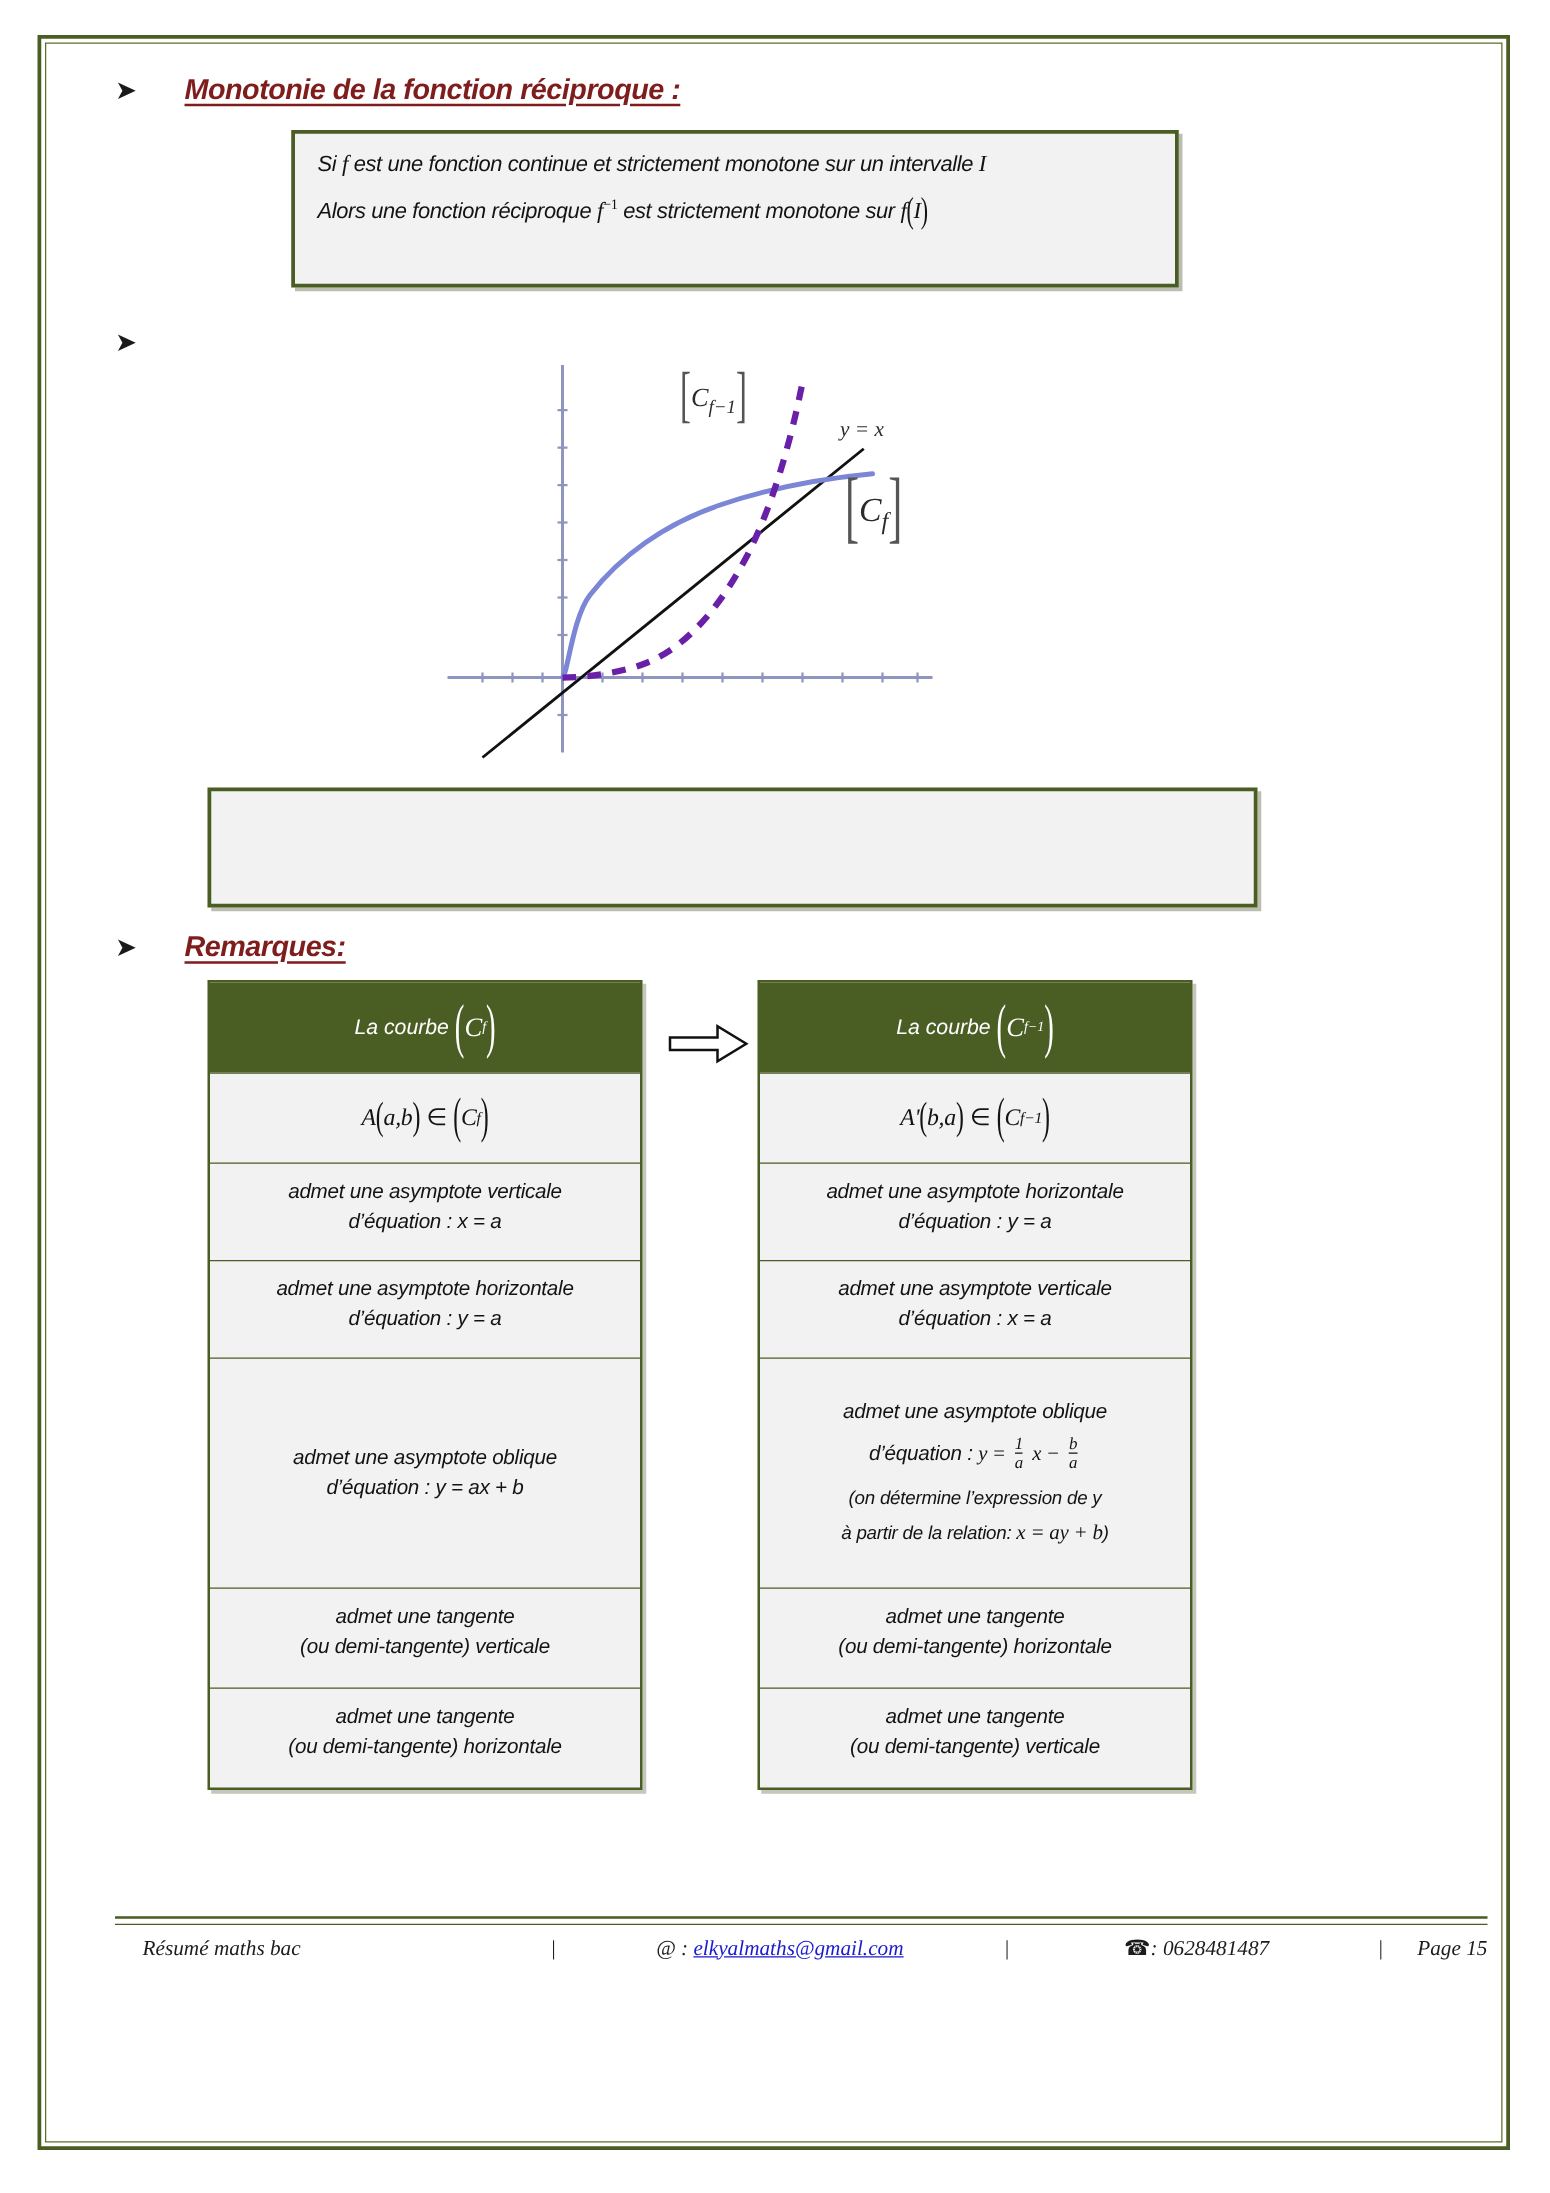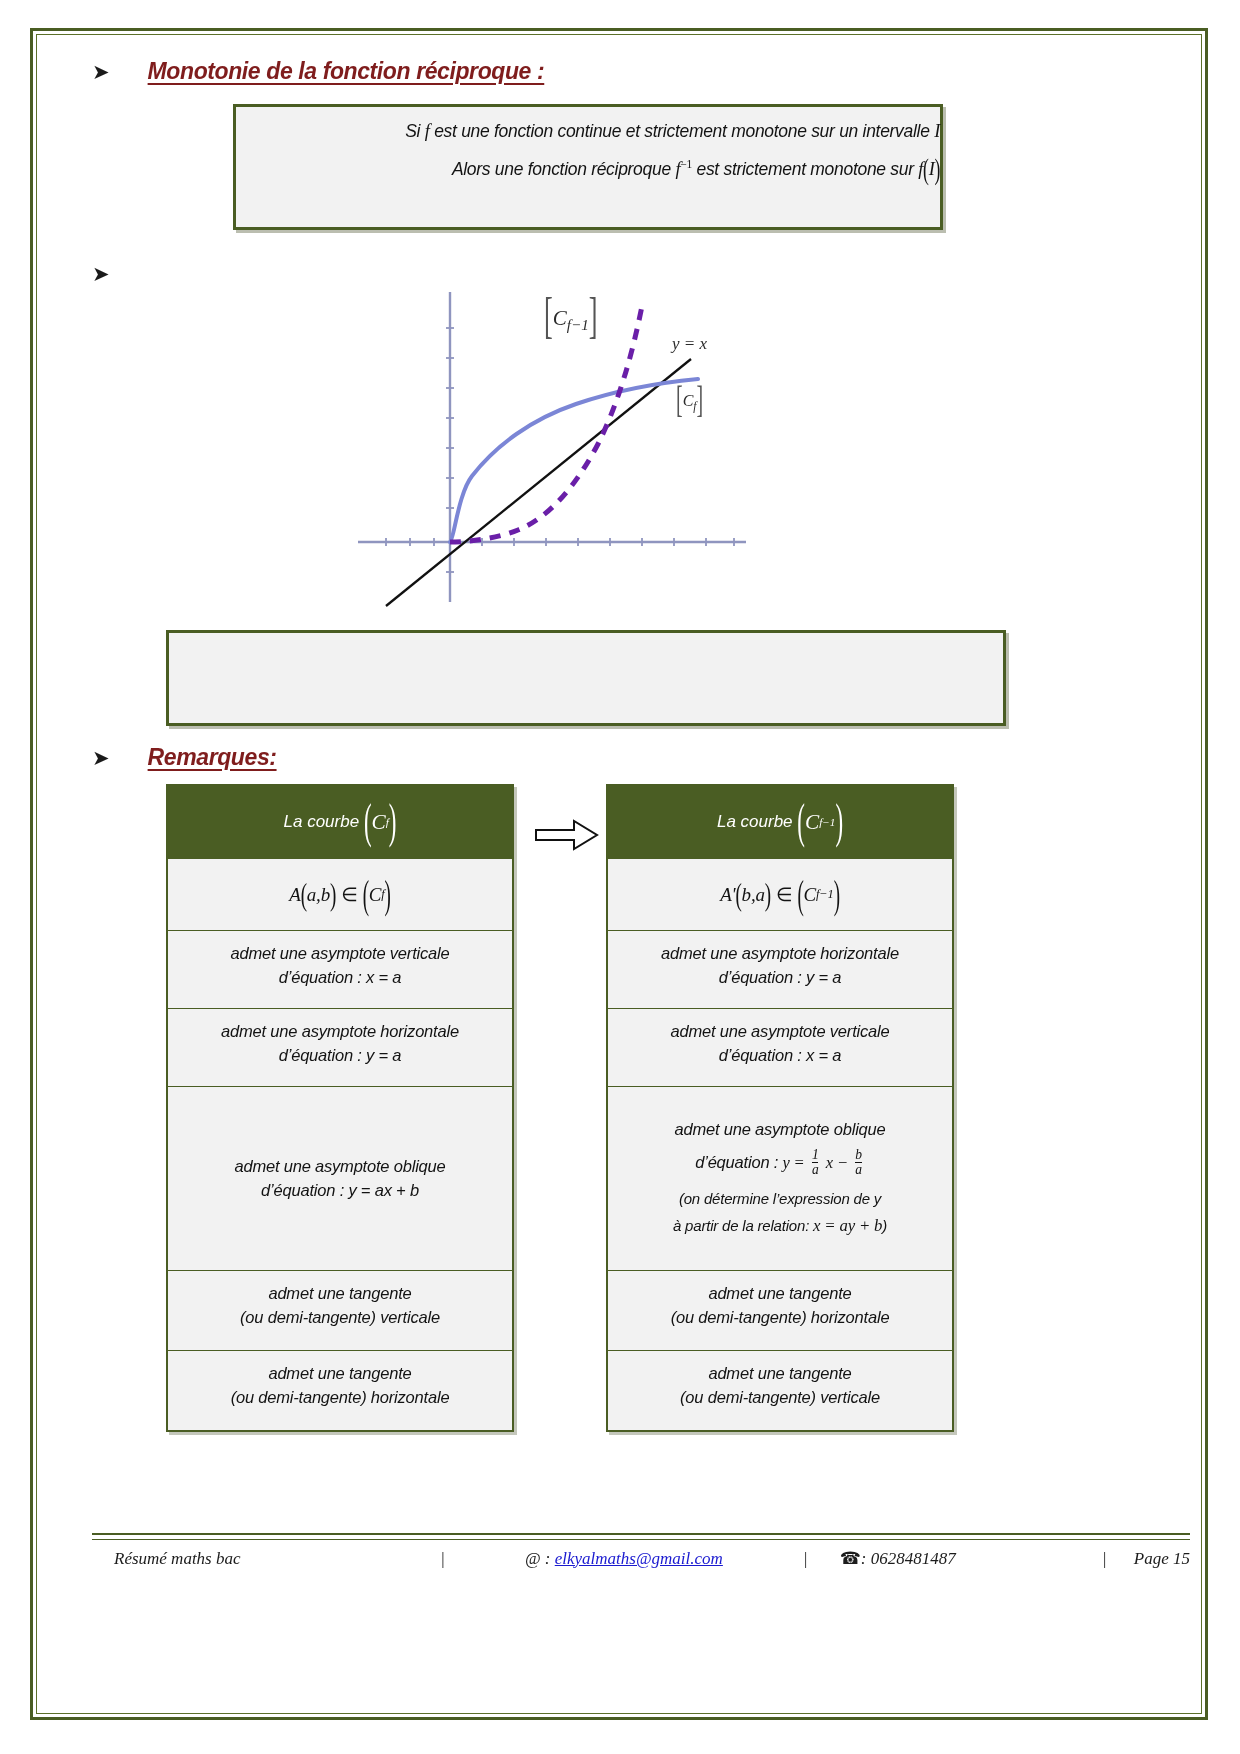--- a/index.html
+++ b/index.html
@@ -65,21 +65,20 @@
     box-sizing:border-box;
     box-shadow:3px 3px 0 rgba(60,70,30,.35);
   }
   .stmt-line{
     font-family:"Liberation Sans", sans-serif;
     font-style:italic;
     font-size:17.5px;
     color:#131313;
     letter-spacing:-0.3px;
     white-space:nowrap;
-    text-align:right;
   }
   .mth{ font-family:"Liberation Serif", serif; font-style:italic; }
   .mth-up{ font-family:"Liberation Serif", serif; font-style:normal; }
   sup.ex{ font-size:.66em; vertical-align:super; font-family:"Liberation Serif",serif; font-style:normal;}
   sub.sb{ font-size:.66em; vertical-align:sub; font-family:"Liberation Serif",serif; font-style:italic;}
 
   
   .par{
     font-family:"Liberation Serif", serif;
     font-style:normal;
@@ -221,21 +220,21 @@
     font-size:17px;
     color:#1c1c1c;
   }
   #footer .fi{ white-space:nowrap; }
   #footer .sep{ color:#1c1c1c; }
   #footer a{ color:#1a1ad0; text-decoration:underline; }
   .f1{ width:300px; padding-left:22px; }
   .f2{ width:70px; text-align:center;}
   .f3{ width:300px; text-align:center;}
   .f4{ width:70px; text-align:center;}
-  .f5{ width:240px; text-align:left;}
+  .f5{ width:240px; text-align:center;}
   .f6{ width:60px; text-align:center;}
   .f7{ flex:1; text-align:center;}
 </style>
 </head>
 <body>
 
 <div class="page-frame"></div>
 <div class="page-frame-inner"></div>
 
 <div class="content">
@@ -302,21 +301,21 @@
 
       <path d="M104,258 C 120,258 150,255 172,246 C 206,232 232,198 252,160 C 272,120 286,72 296,22" fill="none" stroke="#6a1fa8" stroke-width="5" stroke-linecap="butt" stroke-dasharray="11 9"></path>
     </svg>
 
     <div class="glabel" style="left:198px;top:18px;font-size:21px;">
       <span class="brk" style="font-size:1.25em;">[</span><span class="mth-up" style="font-style:italic;">C</span><sub class="sb" style="font-size:.72em;">f−1</sub><span class="brk" style="font-size:1.25em;">]</span>
     </div>
 
     <div class="glabel" style="left:326px;top:50px;font-size:17px;">y = x</div>
 
-    <div class="glabel" style="left:330px;top:104px;font-size:16px;">
+    <div class="glabel" style="left:330px;top:104px;font-size:27px;">
       <span class="brk" style="font-size:1.25em;">[</span><span class="mth-up" style="font-style:italic;">C</span><sub class="sb" style="font-size:.72em;">f</sub><span class="brk" style="font-size:1.25em;">]</span>
     </div>
   </div>
 
   <div class="stmt-box" id="box-repere">
   </div>
 
   <div class="section-head" style="position:absolute;left:0;top:700px;">
     <span class="bullet-arrow">➤</span>
     <span class="head-text">Remarques:</span>

